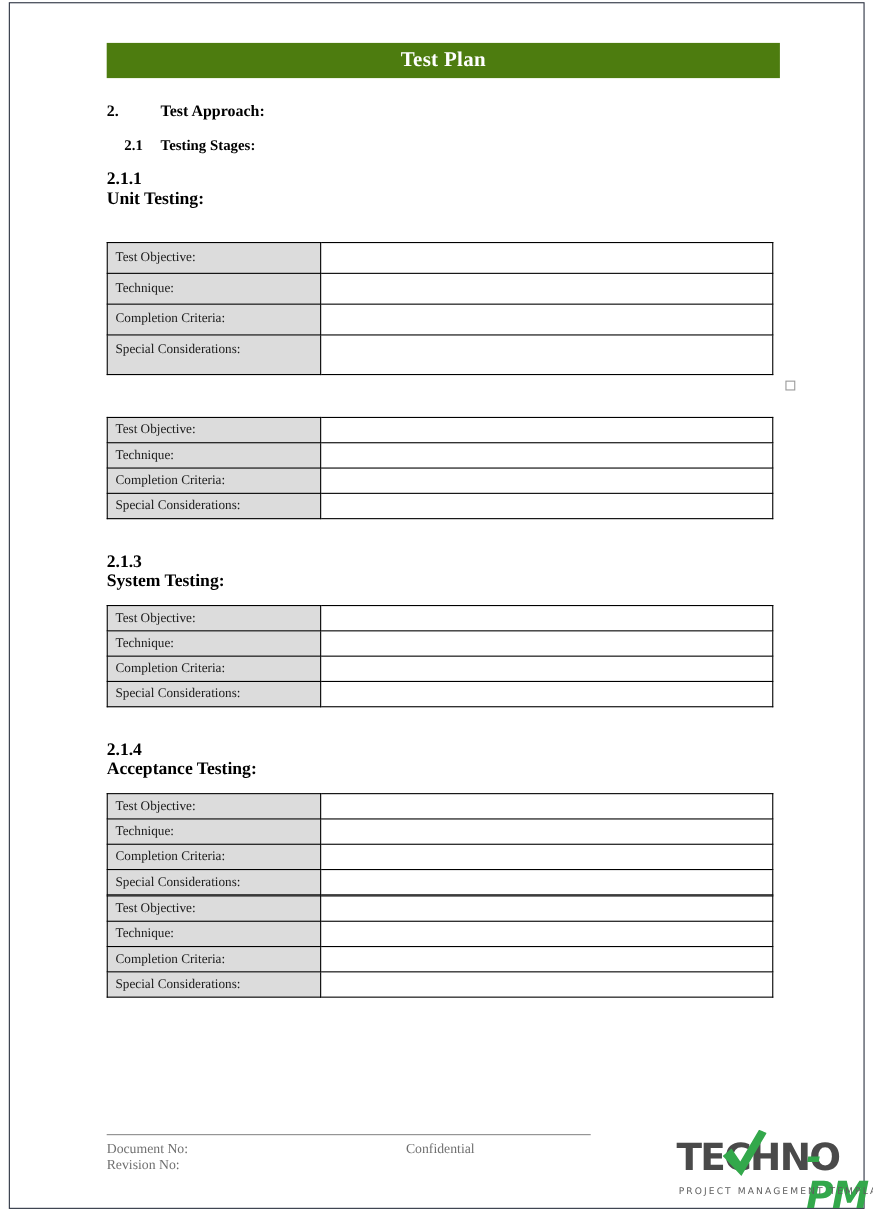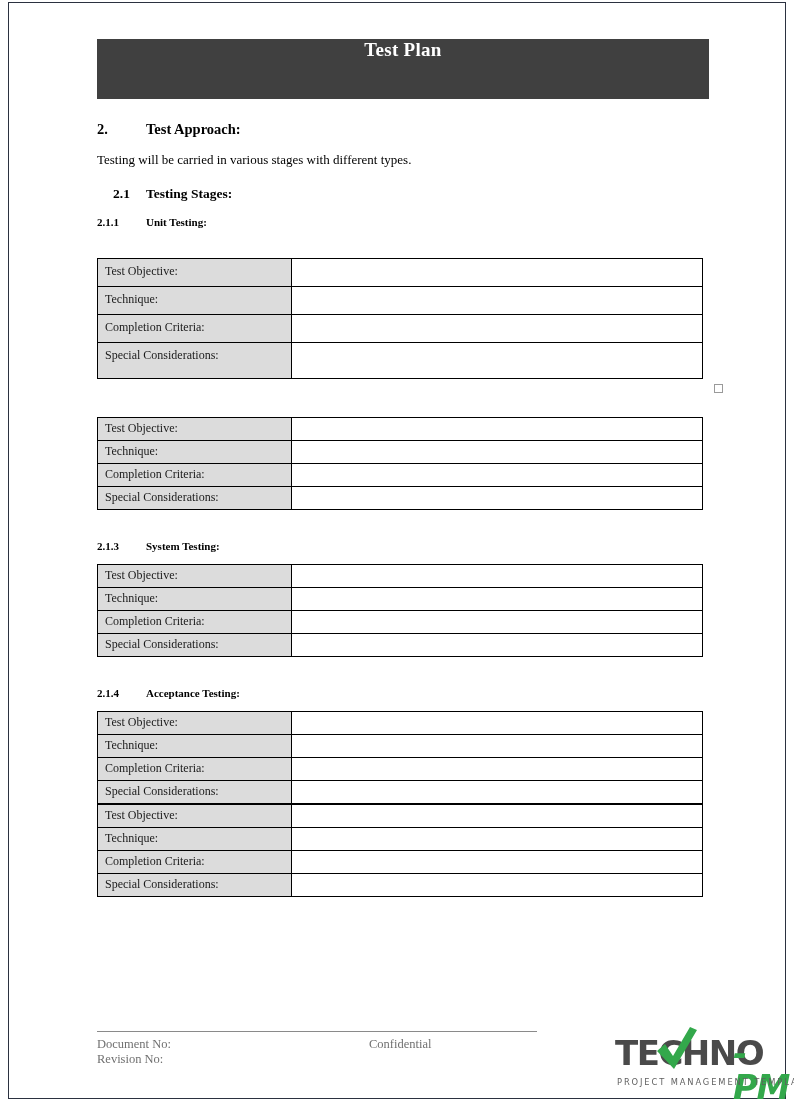--- a/index.html
+++ b/index.html
@@ -26,23 +26,24 @@
   }
   .content {
     position: absolute;
     left: 88px;
     top: 36px;
     width: 612px;
   }
 
   
   .title-band {
-    background: #404040;
-    height: 60px;
+    background: #4d7c0f;
+    height: 32px;
     display: flex;
+    align-items: center;
     justify-content: center;
     margin-bottom: 22px;
   }
   .title-band .title-text {
     color: #ffffff;
     font-weight: bold;
     font-size: 19px;
     letter-spacing: 0.3px;
   }
 
@@ -59,22 +60,23 @@
   }
   .h1-row .num { width: 49px; flex: none; }
 
   .h2-row {
     font-size: 13.5px;
     margin: 17px 0 14px 0;
   }
   .h2-row .num { width: 49px; flex: none; text-align: center; }
 
   .h3-row {
-    font-size: 11px;
+    font-size: 16px;
     margin: 0 0 12px 0;
+    flex-direction: column;
   }
   .h3-row .num { width: 49px; flex: none; }
 
   .body-para {
     font-size: 13px;
     color: #000000;
     margin: 0 0 18px 0;
   }
 
   
@@ -199,21 +201,20 @@
 
     <div class="title-band">
       <span class="title-text">Test Plan</span>
     </div>
 
     <div class="h-row h1-row">
       <span class="num">2.</span>
       <span>Test Approach:</span>
     </div>
 
-    <p class="body-para">Testing will be carried in various stages with different types.</p>
 
     <div class="h-row h2-row" style="margin-top:0;">
       <span class="num">2.1</span>
       <span>Testing Stages:</span>
     </div>
 
     <div class="h-row h3-row">
       <span class="num">2.1.1</span>
       <span>Unit Testing:</span>
     </div>

